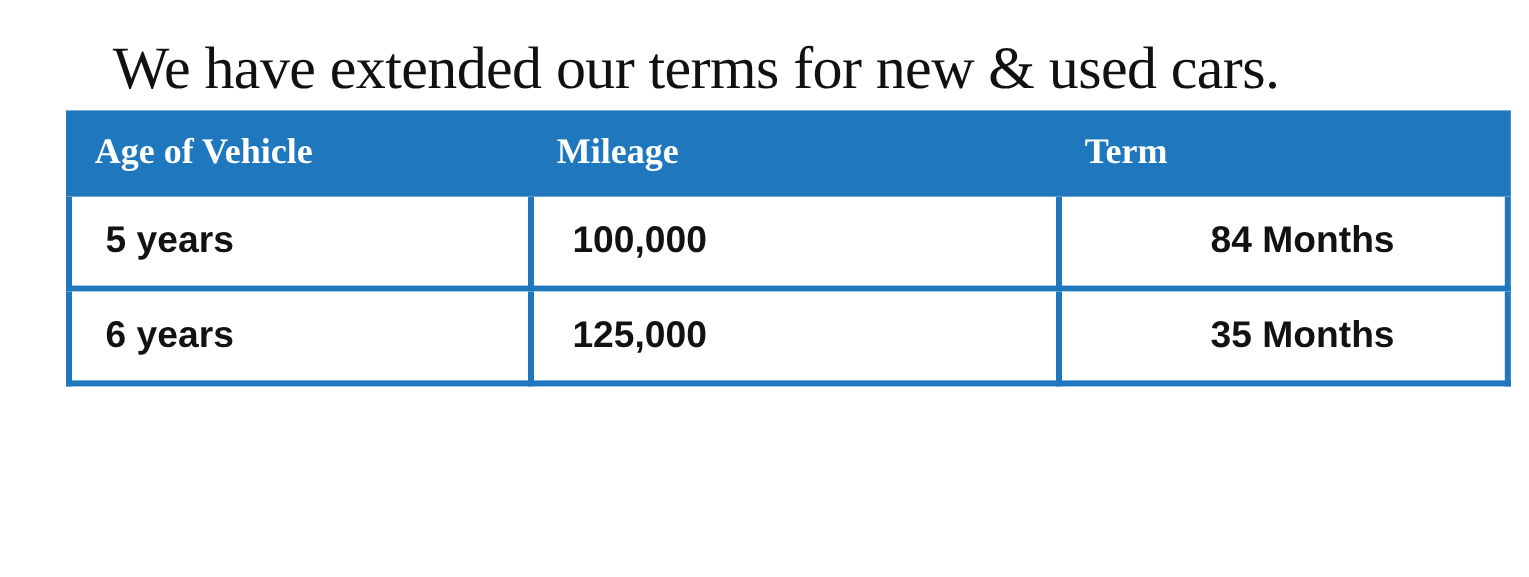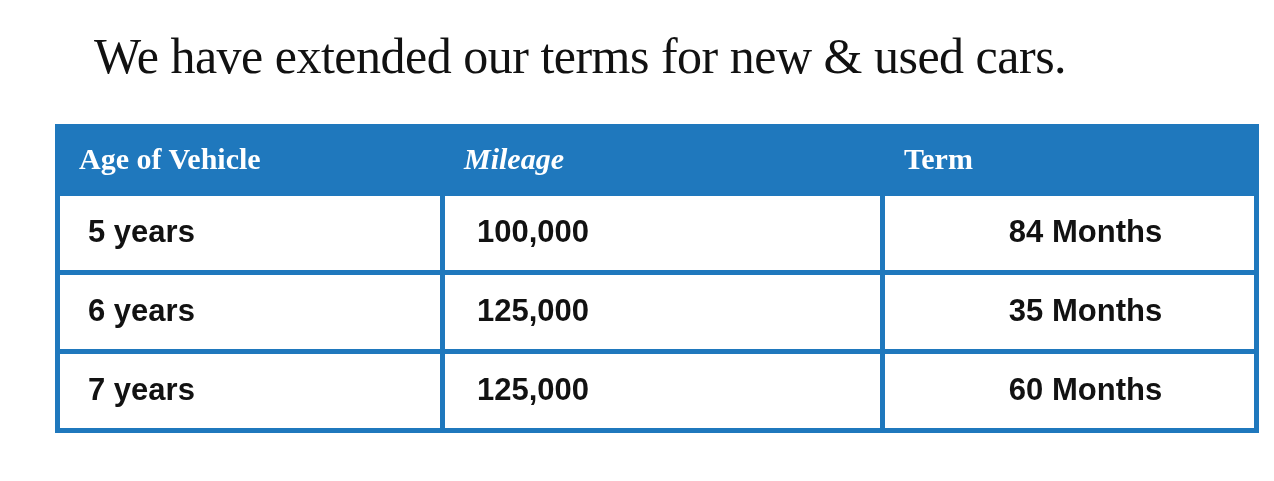--- a/index.html
+++ b/index.html
@@ -28,21 +28,21 @@
     font-size: 50px;
     line-height: 60px;
     letter-spacing: -0.5px;
     color: #111111;
     white-space: nowrap;
     margin-left: 40px;
   }
   .table-wrap {
     position: absolute;
     left: 31px;
-    top: 124px;
+    top: 92px;
     width: 1204px;
     padding-left: 24px;
   }
   table.terms {
     border-collapse: separate;
     border-spacing: 0;
     width: 1204px;
     table-layout: fixed;
   }
   table.terms thead th {
@@ -51,21 +51,21 @@
     font-family: "Liberation Serif", serif;
     font-weight: bold;
     font-size: 30px;
     text-align: left;
     padding: 18px 0 20px 24px;
     border: none;
     height: 44px;
     box-sizing: border-box;
   }
   table.terms thead th.col-age { width: 385px; }
-  table.terms thead th.col-mileage { width: 440px; font-style: italic; }
+  table.terms thead th.col-mileage { width: 440px; }
   table.terms thead th.col-term { width: 379px; }
 
   table.terms tbody td {
     background: #ffffff;
     color: #121212;
     font-family: "Liberation Sans", sans-serif;
     font-weight: bold;
     font-size: 31px;
     text-align: left;
     padding: 16px 0 18px 28px;
@@ -105,22 +105,17 @@
         <tr>
           <td class="col-age">5 years</td>
           <td class="col-mileage">100,000</td>
           <td class="col-term">84 Months</td>
         </tr>
         <tr>
           <td class="col-age">6 years</td>
           <td class="col-mileage">125,000</td>
           <td class="col-term">35 Months</td>
         </tr>
-        <tr>
-          <td class="col-age">7 years</td>
-          <td class="col-mileage">125,000</td>
-          <td class="col-term">60 Months</td>
-        </tr>
       </tbody>
     </table>
   </div>
 
 </div>
 
 </body></html>

